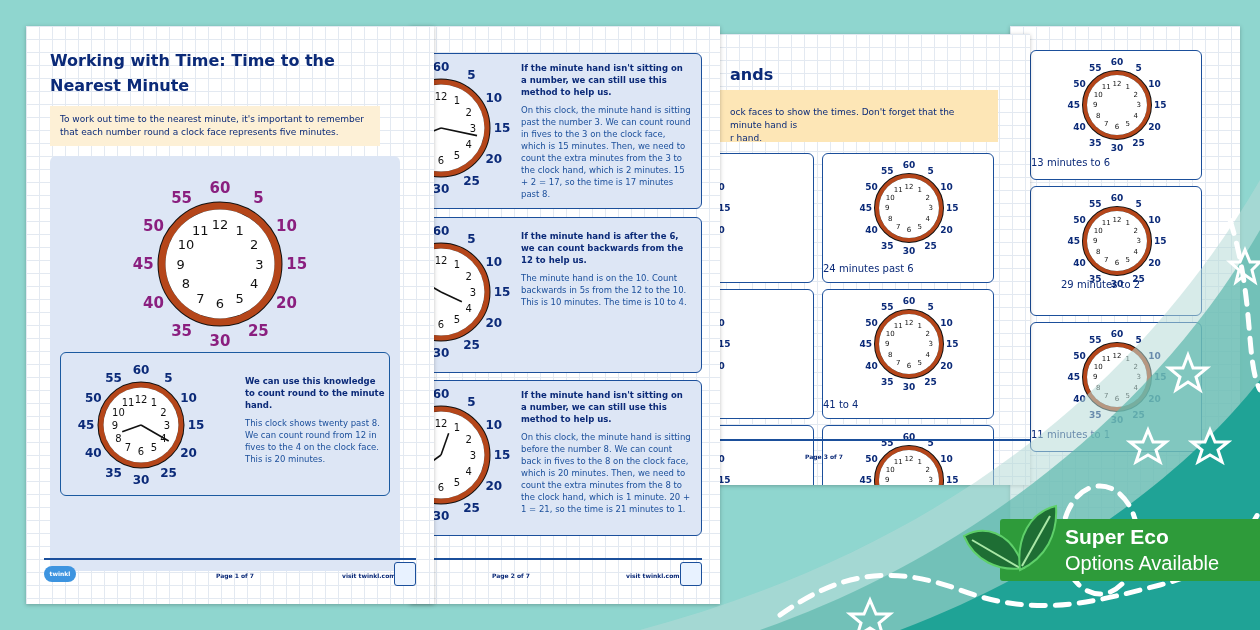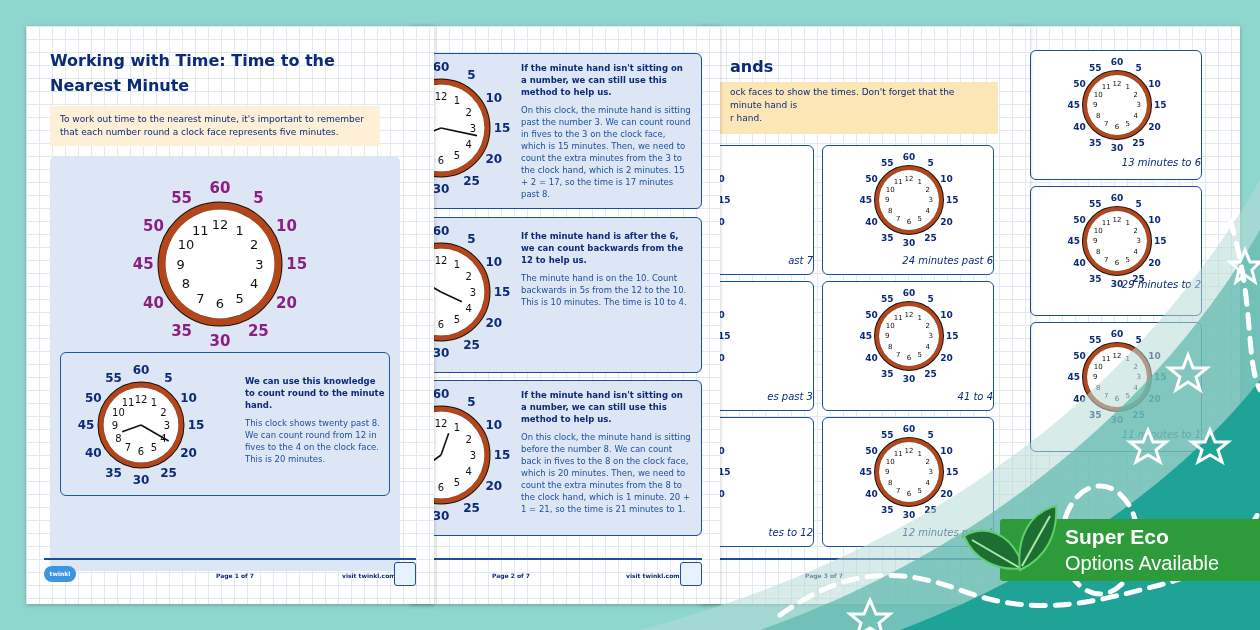--- a/index.html
+++ b/index.html
@@ -8,32 +8,32 @@
   .grid {
     background-color: #fff;
     background-image:
       linear-gradient(#e3e9f1 1px, transparent 1px),
       linear-gradient(90deg, #e3e9f1 1px, transparent 1px);
     background-size: 13px 13px;
   }
   .page { position: absolute; box-shadow: 0 1px 4px rgba(0,0,0,0.25); overflow: hidden; }
   #page1 { left: 26px; top: 26px; width: 408px; height: 578px; z-index: 3; }
   #page2 { left: 410px; top: 26px; width: 310px; height: 578px; z-index: 2; }
-  #page3 { left: 700px; top: 26px; width: 330px; height: 578px; z-index: 1; }
+  #page3 { left: 700px; top: 34px; width: 330px; height: 451px; z-index: 1; }
   #page4 { left: 1010px; top: 26px; width: 230px; height: 578px; z-index: 0; }
 
   .title { font-family: "DejaVu Sans", sans-serif; color: #0b2a78; font-weight: bold; font-size: 16px; line-height: 25px; }
   .note { background: #fdf0d6; color: #0b2a78; font-size: 9px; line-height: 13px; padding: 8px 10px; }
   .note-yellow { background: #fde6b6; }
   .panel { background: #dde6f5; border-radius: 6px; }
   .box { border: 1.5px solid #1b4f9b; border-radius: 6px; background: #dde6f5; }
   .box-white { border: 1.5px solid #1b4f9b; border-radius: 6px; background: #fff; }
   .txt-head { color: #0b2a78; font-weight: bold; font-size: 8.5px; line-height: 12px; }
   .txt-body { color: #1b4f9b; font-size: 8.5px; line-height: 12px; margin-top: 6px; }
-  .caption { color: #0b2a78; font-size: 10px; text-align: right; position: absolute; left: 0; right: 0; font-style: italic; }
+  .caption { color: #0b2a78; font-size: 10px; text-align: left; position: absolute; left: 0; right: 0; }
   .footer { position: absolute; left: 18px; right: 18px; bottom: 10px; height: 36px; border-top: 2px solid #1b4f9b; }
   .footer .pg { position: absolute; top: 12px; font-size: 6px; color: #0b2a78; font-weight: bold; }
   .footer .url { position: absolute; top: 12px; font-size: 6px; color: #0b2a78; font-weight: bold; }
   .logo { position: absolute; top: 6px; left: 0; width: 32px; height: 16px; background: #3d94e0; border-radius: 8px; color: #fff; font-size: 6px; font-weight: bold; text-align: center; line-height: 16px; }
   .badge-icon { position: absolute; top: 2px; width: 22px; height: 24px; border: 1.5px solid #1b4f9b; border-radius: 3px; background: #e8f2ff; }
   svg text { font-family: "DejaVu Sans", sans-serif; }
 
   .eco-bg { position: absolute; left: 0; top: 0; z-index: 5; pointer-events: none; }
   .eco-badge { position: absolute; left: 1000px; top: 519px; width: 260px; height: 62px; background: #2e9b3a; z-index: 7; border-radius: 3px 0 0 3px; }
   .eco-badge .l1 { position: absolute; left: 65px; top: 6px; color: #fff; font-weight: bold; font-size: 21px; font-family: "Liberation Sans", sans-serif; text-align: center; }
@@ -137,21 +137,21 @@
         <text x="48.54440128632303" y="35.525" font-size="9" text-anchor="middle" fill="#0b2a78" font-weight="bold">50</text>
         <text x="75.14999999999999" y="37.657248737877694" font-size="7" text-anchor="middle" fill="#111">11</text>
         <text x="64.37499999999999" y="19.694401286323036" font-size="9" text-anchor="middle" fill="#0b2a78" font-weight="bold">55</text>
       </svg>
     <div class="caption" style="top:106px;">11 minutes to 1</div>
   </div>
 </div>
 
 <div class="page grid" id="page3">
   <div class="title" style="position:absolute;left:30px;top:28px;">ands</div>
-  <div class="note note-yellow" style="position:absolute;left:0;top:56px;width:298px;height:52px;padding:4px 10px 0 30px;">
+  <div class="note note-yellow" style="position:absolute;left:0;top:56px;width:298px;height:52px;padding:16px 10px 0 30px;">
     <div>ock faces to show the times. Don't forget that the minute hand is</div>
     <div>r hand.</div>
   </div>
 
   <div class="box-white" style="position:absolute;left:-40px;top:119px;width:154px;height:130px;">
     <svg class="mini-clock" width="154" height="105">
         <circle cx="20" cy="54" r="32" fill="#fff" stroke="#111" stroke-width="6"></circle>
         <circle cx="20" cy="54" r="32" fill="none" stroke="#b5461a" stroke-width="4"></circle>
         <circle cx="20" cy="54" r="30" fill="#fff"></circle>
         <text x="20" y="34.75" font-size="7" text-anchor="middle" fill="#111">12</text>

